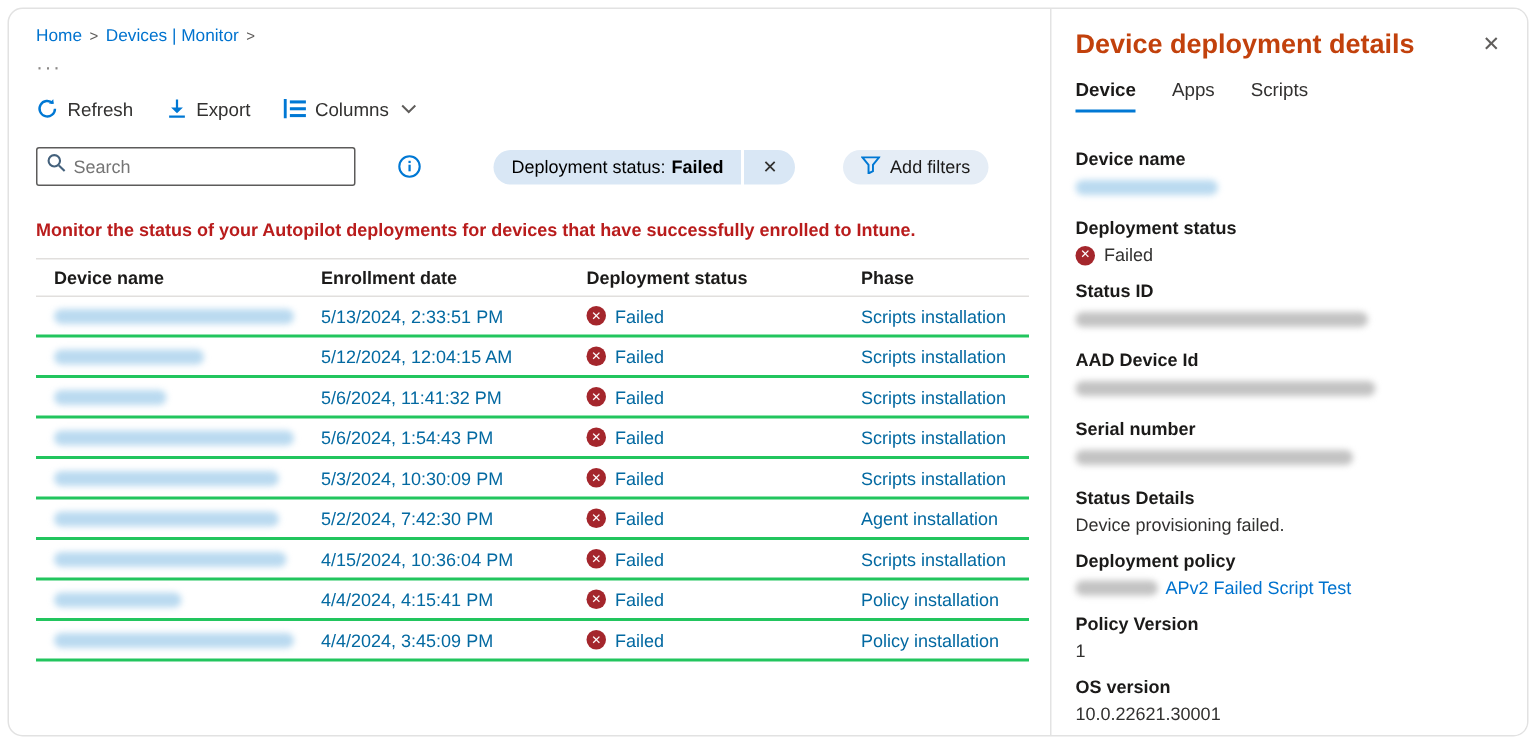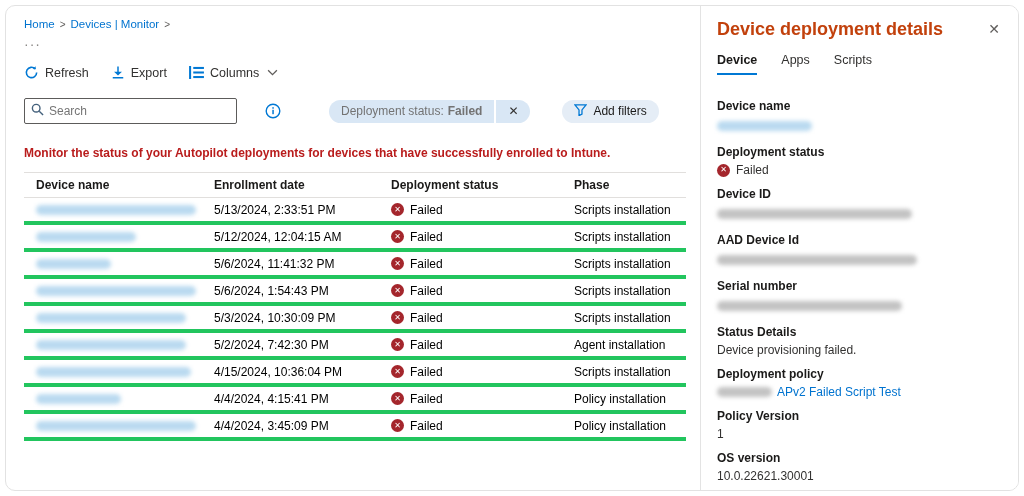--- a/index.html
+++ b/index.html
@@ -19,31 +19,31 @@
   .tool-btn { display:flex; align-items:center; gap:6px; cursor:pointer; }
   .tool-btn svg { display:block; }
   .chev { margin-left:2px; }
 
   .filter-row { margin-top:18px; display:flex; align-items:center; gap:26px; }
   .search-box { width:213px; height:26px; border:1px solid #5c5b5a; border-radius:2px; display:flex; align-items:center; padding:0 6px; gap:5px; background:#fff; }
   .search-box input { border:none; outline:none; flex:1; font-size:12px; font-family:"Liberation Sans",sans-serif; color:#323130; background:transparent; }
   .info-icon { margin-left:2px; cursor:pointer; display:flex; }
 
   .chip { display:flex; align-items:center; margin-left:22px; }
-  .chip-main { background:#d9e7f5; border-radius:12px 0 0 12px; height:23px; display:flex; align-items:center; padding:0 12px; font-size:12px; color:#737373; cursor:pointer; }
+  .chip-main { background:#d9e7f5; border-radius:12px 0 0 12px; height:23px; display:flex; align-items:center; padding:0 12px; font-size:12px; color:#000000; cursor:pointer; }
   .chip-main b { font-weight:700; margin-left:4px; }
   .chip-x { background:#d9e7f5; border-radius:0 12px 12px 0; height:23px; width:34px; margin-left:2px; display:flex; align-items:center; justify-content:center; color:#323130; font-size:12px; cursor:pointer; }
   .add-filters { background:#e5edf6; border-radius:12px; height:23px; display:flex; align-items:center; gap:6px; padding:0 12px; font-size:12px; color:#1b1a19; cursor:pointer; margin-left:6px; }
 
   .description { margin-top:22px; font-size:12px; color:#b91c1c;font-weight:bold; }
 
   .grid-table { margin-top:12px; width:662px; }
   .t-head { display:grid; grid-template-columns:178px 177px 183px 1fr; border-top:1px solid #e1dfdd; border-bottom:1px solid #e1dfdd; height:26px; align-items:center; font-size:12px; font-weight:700; color:#1b1a19; }
   .t-head > div { padding-left:12px; cursor:pointer; }
-  .t-row { display:grid; grid-template-columns:178px 177px 183px 1fr; height:27px; align-items:center; border-bottom:4px solid #22c55e; font-size:12px; color:#000000; cursor:pointer; }
+  .t-row { display:grid; grid-template-columns:178px 177px 183px 1fr; height:27px; align-items:center; border-bottom:2px solid #22c55e; font-size:12px; color:#0369a1; cursor:pointer; }
   .t-row > div { padding-left:12px; }
   .redact { display:inline-block; height:10px; border-radius:5px; background:#badaf0; filter:blur(2px); vertical-align:middle; }
   .redact.gray { background:#c3c3c3; }
   .status-cell { display:flex; align-items:center; gap:6px; }
   .failed-icon { width:13px; height:13px; min-width:13px; border-radius:50%; background:#a4262c; color:#fff; display:inline-flex; align-items:center; justify-content:center; font-size:8px; line-height:1; }
   .failed-icon::before { content:"✕"; }
 
   
   .panel { position:absolute; right:0; top:0; width:318px; height:100%; border-left:1px solid #e3e3e3; padding:13px 18px 0 16px; background:#fff; }
   .panel-head { display:flex; align-items:flex-start; justify-content:space-between; }
@@ -264,21 +264,21 @@
     </div>
     <div class="panel-fields">
         <div class="pfield"><div class="plabel">Device name</div><span class="redact" style="width: 95px;"></span></div>
         <div class="pfield">
           <div class="plabel">Deployment status</div>
           <div class="pvalue status-cell">
             <span class="failed-icon"></span>
             <span>Failed</span>
           </div>
         </div>
-        <div class="pfield"><div class="plabel">Device ID</div><span class="redact gray" style="width: 195px;"></span></div>
+        <div class="pfield"><div class="plabel">Status ID</div><span class="redact gray" style="width: 195px;"></span></div>
         <div class="pfield"><div class="plabel">AAD Device Id</div><span class="redact gray" style="width: 200px;"></span></div>
         <div class="pfield"><div class="plabel">Serial number</div><span class="redact gray" style="width: 185px;"></span></div>
         <div class="pfield">
           <div class="plabel">Status Details</div>
           <div class="pvalue">Device provisioning failed.</div>
         </div>
         <div class="pfield">
           <div class="plabel">Deployment policy</div>
           <div class="pvalue"><span class="redact gray" style="width: 55px; margin-right: 5px;"></span><a>APv2 Failed Script Test</a></div>
         </div>

